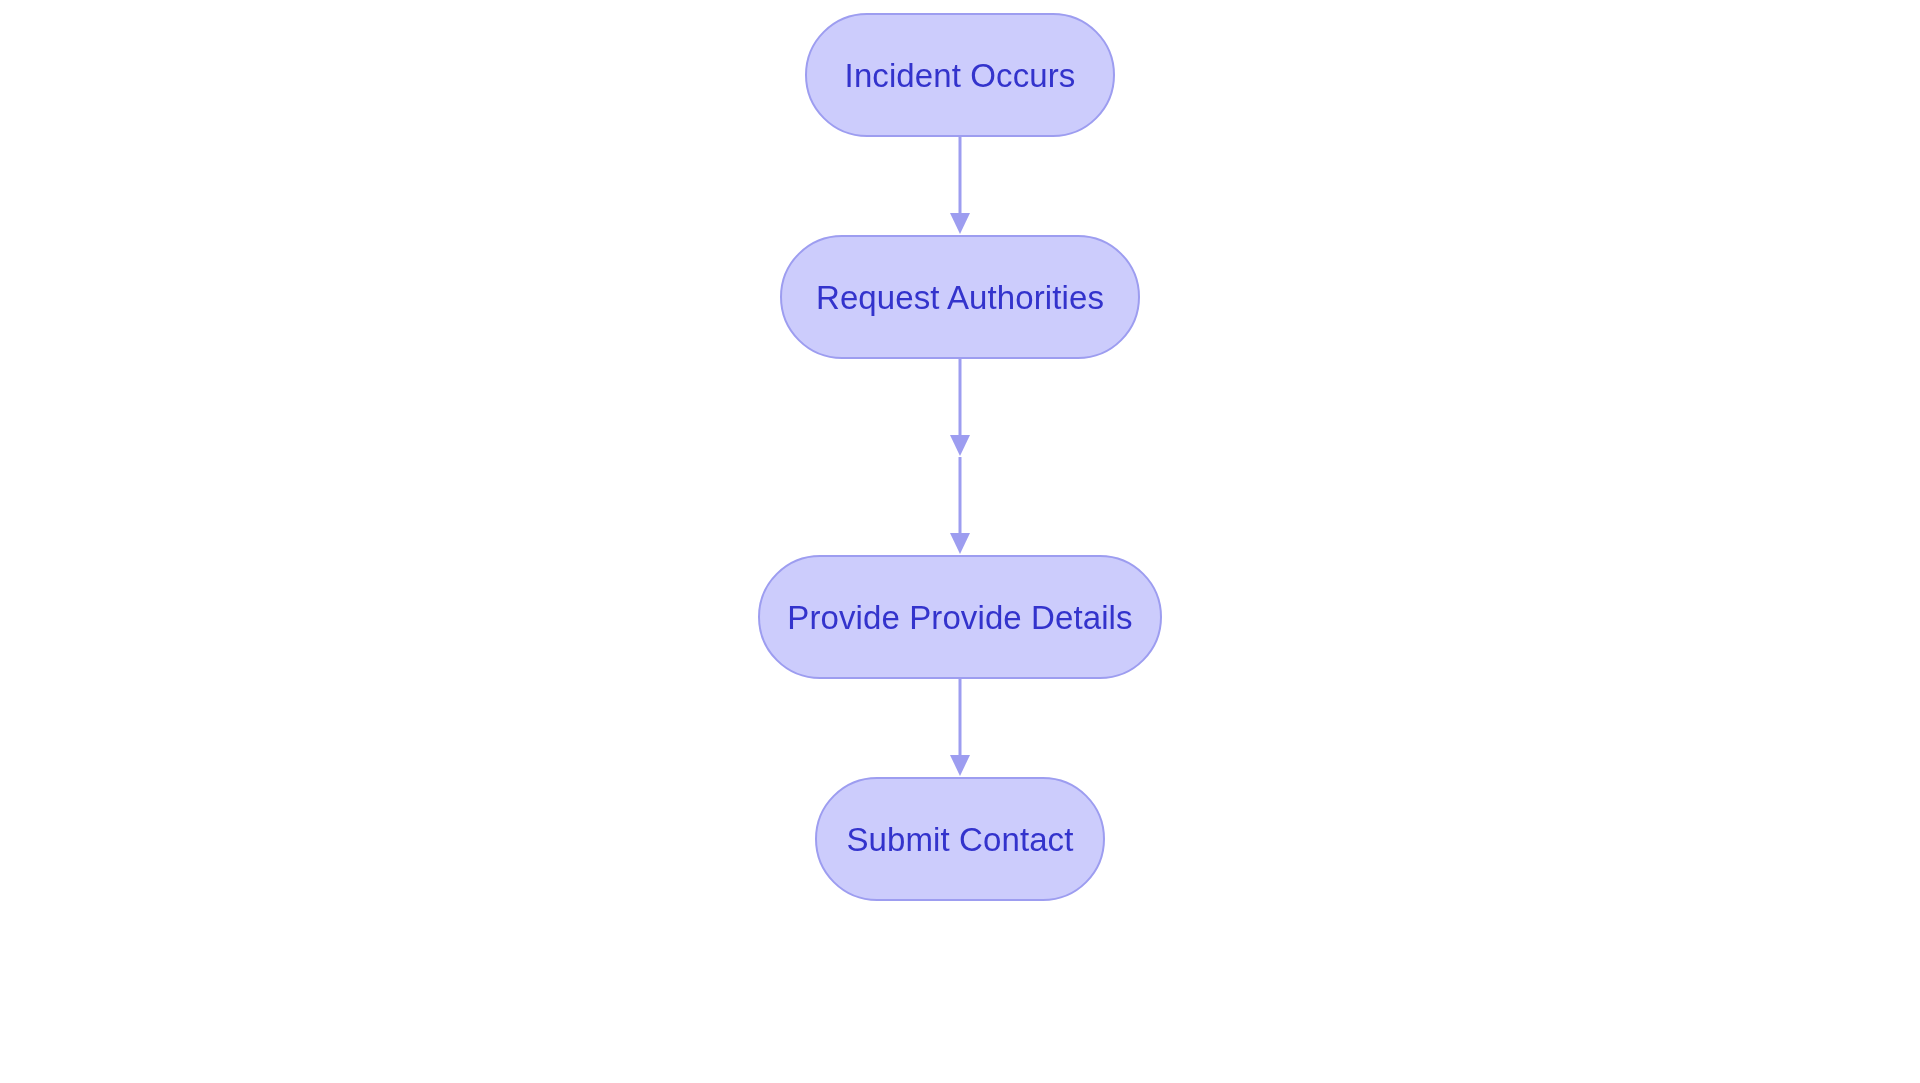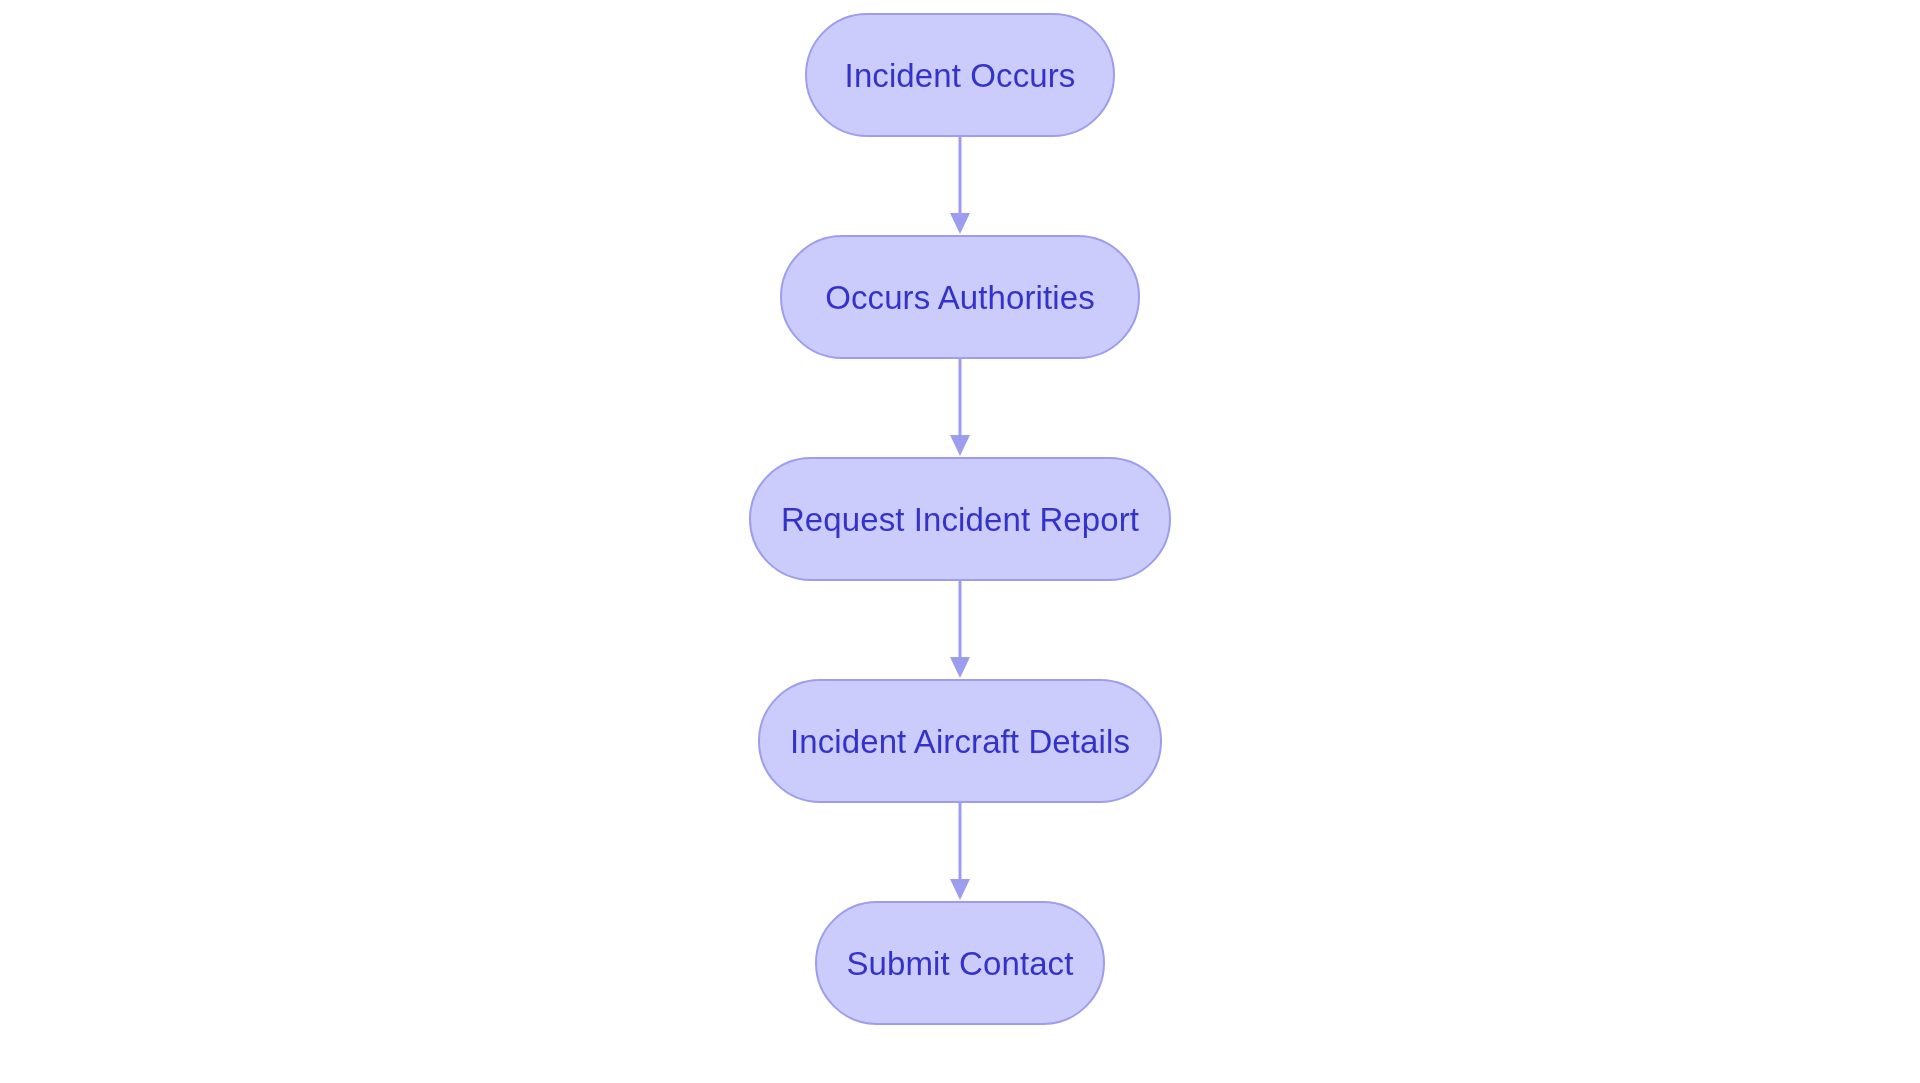--- a/index.html
+++ b/index.html
@@ -92,43 +92,40 @@
     </div>
 
     <div class="connector">
       <svg width="26" height="98" viewBox="0 0 26 98" aria-hidden="true">
         <line x1="13" y1="0" x2="13" y2="80" stroke="#9d9df0" stroke-width="3"></line>
         <polygon points="13,97 3,76 23,76" fill="#9d9df0"></polygon>
       </svg>
     </div>
 
     <div class="node w-n2">
-      <span class="node-label">Occurs Authorities</span>
+      <span class="node-label">Request Authorities</span>
     </div>
 
     <div class="connector">
       <svg width="26" height="98" viewBox="0 0 26 98" aria-hidden="true">
         <line x1="13" y1="0" x2="13" y2="80" stroke="#9d9df0" stroke-width="3"></line>
         <polygon points="13,97 3,76 23,76" fill="#9d9df0"></polygon>
       </svg>
     </div>
 
-    <div class="node w-n3">
-      <span class="node-label">Request Incident Report</span>
-    </div>
 
     <div class="connector">
       <svg width="26" height="98" viewBox="0 0 26 98" aria-hidden="true">
         <line x1="13" y1="0" x2="13" y2="80" stroke="#9d9df0" stroke-width="3"></line>
         <polygon points="13,97 3,76 23,76" fill="#9d9df0"></polygon>
       </svg>
     </div>
 
     <div class="node w-n4">
-      <span class="node-label">Incident Aircraft Details</span>
+      <span class="node-label">Provide Provide Details</span>
     </div>
 
     <div class="connector">
       <svg width="26" height="98" viewBox="0 0 26 98" aria-hidden="true">
         <line x1="13" y1="0" x2="13" y2="80" stroke="#9d9df0" stroke-width="3"></line>
         <polygon points="13,97 3,76 23,76" fill="#9d9df0"></polygon>
       </svg>
     </div>
 
     <div class="node w-n5">

